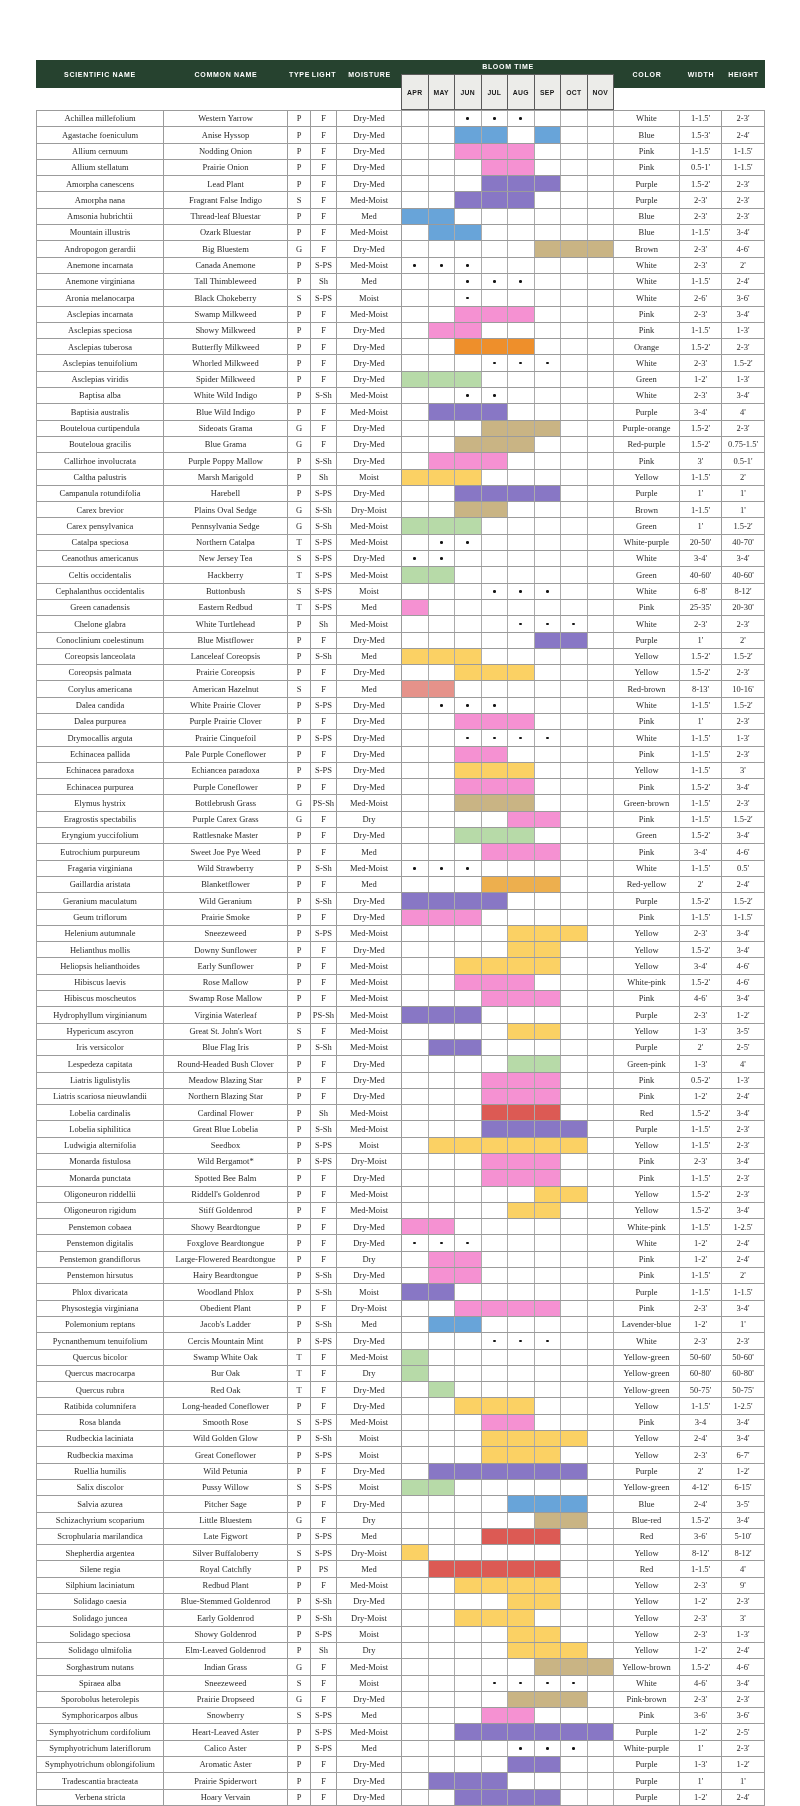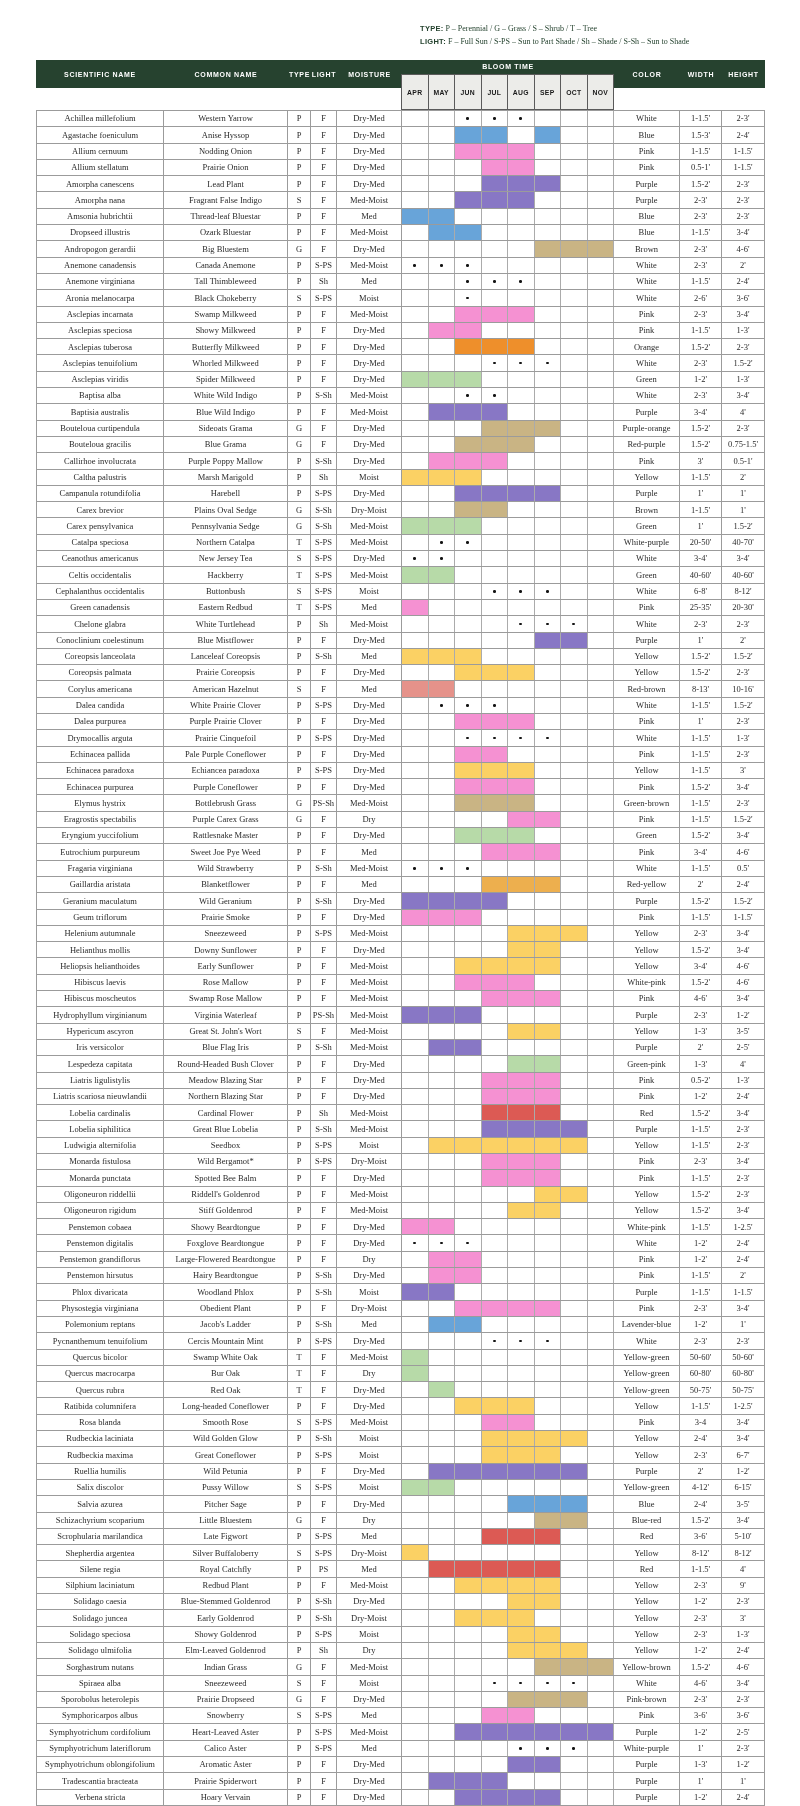--- a/index.html
+++ b/index.html
@@ -20,24 +20,20 @@
   .cell{display:flex;align-items:center;justify-content:center;font-size:8.5px;color:#2b2b2b;white-space:nowrap;overflow:hidden;border-right:1px solid #9b9b9b;line-height:1;}
   .c-sci{border-left:1px solid #9b9b9b;}
   .c-month{border-right:1px solid #ababab;}
   .c-height{border-right:1px solid #9b9b9b;}
   .dot{width:2.6px;height:2.6px;border-radius:50%;background:#141414;display:block;}
 </style>
 </head>
 <body>
 
 <div class="topbar">
-  <div class="legend">
-    <div class="legend-line"><span class="legend-label">TYPE:</span> <span>P – Perennial  /  G – Grass  /  S – Shrub  /  T – Tree</span></div>
-    <div class="legend-line"><span class="legend-label">LIGHT:</span> <span>F – Full Sun  /  S-PS – Sun to Part Shade  /  Sh – Shade  /  S-Sh – Sun to Shade</span></div>
-  </div>
 </div>
 
 <div class="tablewrap">
   <div class="hrow">
     <div class="hcell">SCIENTIFIC NAME</div>
     <div class="hcell">COMMON NAME</div>
     <div class="hcell">TYPE</div>
     <div class="hcell">LIGHT</div>
     <div class="hcell">MOISTURE</div>
     <div class="hcell bloom">BLOOM TIME</div>
@@ -182,21 +178,21 @@
         <div class="cell c-month"></div>
         <div class="cell c-month"></div>
         <div class="cell c-month"></div>
         <div class="cell c-month"></div>
         <div class="cell c-month"></div>
         <div class="cell c-color">Blue</div>
         <div class="cell c-width">2-3'</div>
         <div class="cell c-height">2-3'</div>
       </div>
       <div class="row">
-        <div class="cell c-sci">Dropseed illustris</div>
+        <div class="cell c-sci">Mountain illustris</div>
         <div class="cell c-com">Ozark Bluestar</div>
         <div class="cell c-type">P</div>
         <div class="cell c-light">F</div>
         <div class="cell c-moist">Med-Moist</div>
         <div class="cell c-month"></div>
         <div class="cell c-month" style="background: rgb(104, 164, 217);"></div>
         <div class="cell c-month" style="background: rgb(104, 164, 217);"></div>
         <div class="cell c-month"></div>
         <div class="cell c-month"></div>
         <div class="cell c-month"></div>
@@ -218,21 +214,21 @@
         <div class="cell c-month"></div>
         <div class="cell c-month"></div>
         <div class="cell c-month" style="background: rgb(201, 180, 132);"></div>
         <div class="cell c-month" style="background: rgb(201, 180, 132);"></div>
         <div class="cell c-month" style="background: rgb(201, 180, 132);"></div>
         <div class="cell c-color">Brown</div>
         <div class="cell c-width">2-3'</div>
         <div class="cell c-height">4-6'</div>
       </div>
       <div class="row">
-        <div class="cell c-sci">Anemone canadensis</div>
+        <div class="cell c-sci">Anemone incarnata</div>
         <div class="cell c-com">Canada Anemone</div>
         <div class="cell c-type">P</div>
         <div class="cell c-light">S-PS</div>
         <div class="cell c-moist">Med-Moist</div>
         <div class="cell c-month">
           <span class="dot"></span>
         </div>
         <div class="cell c-month">
           <span class="dot"></span>
         </div>

